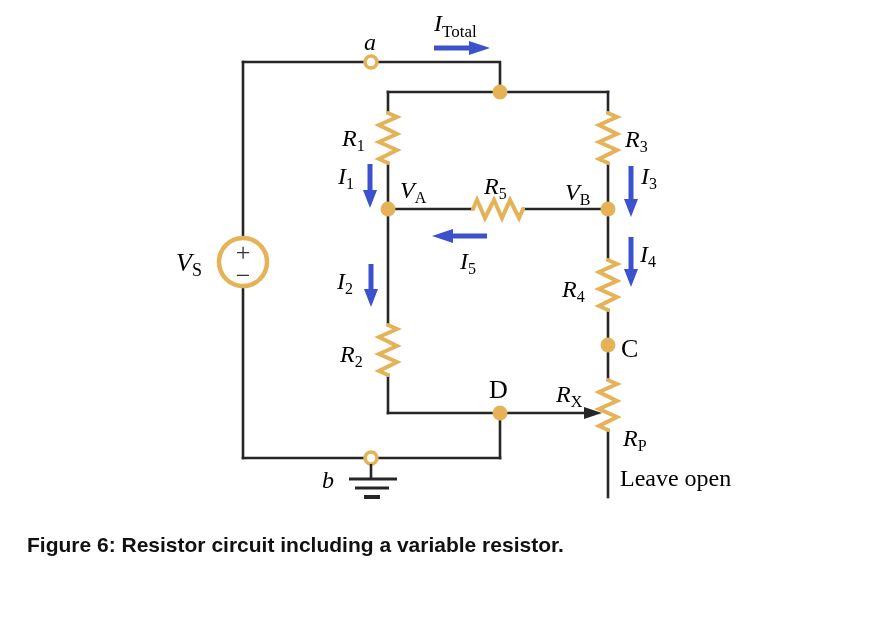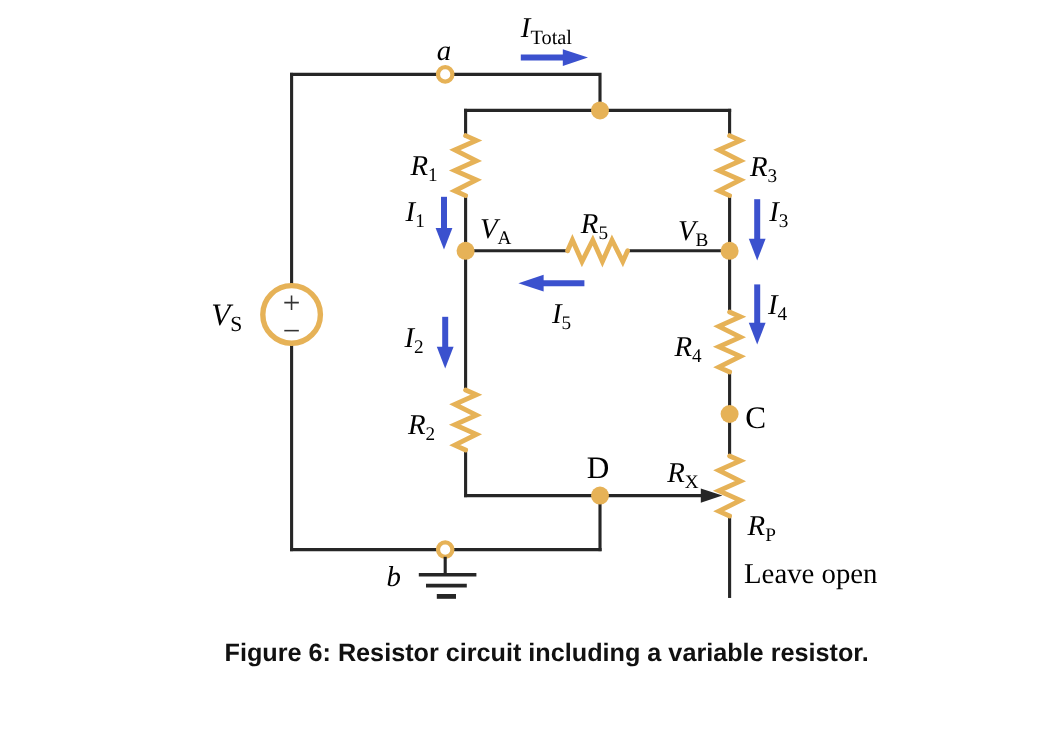--- a/index.html
+++ b/index.html
@@ -22,21 +22,21 @@
   .wiper-head{fill:var(--wire);stroke:none;}
   .gnd{stroke:var(--wire);fill:none;}
   .lbl{font-family:"Liberation Serif",serif;font-size:24px;fill:var(--ink);}
   .it{font-style:italic;}
   .big{font-size:26px;}
   .sub{font-size:16px;font-style:normal;}
   .sublg{font-size:17px;font-style:normal;}
   .pm{font-family:"Liberation Serif",serif;font-size:26px;fill:#333333;text-anchor:middle;}
   .caption{
     position:absolute;left:0;top:533px;width:884px;box-sizing:border-box;
-    padding-left:27px;text-align:center;
+    padding-left:27px;
     font-family:"Liberation Sans",sans-serif;font-weight:bold;font-size:21px;color:#111111;
   }
 </style>
 </head>
 <body>
 
 <svg class="stage" width="884" height="510" viewBox="0 0 884 510">
 
   <g>
     <polyline class="wire" points="243,62 500,62 500,92"></polyline>

